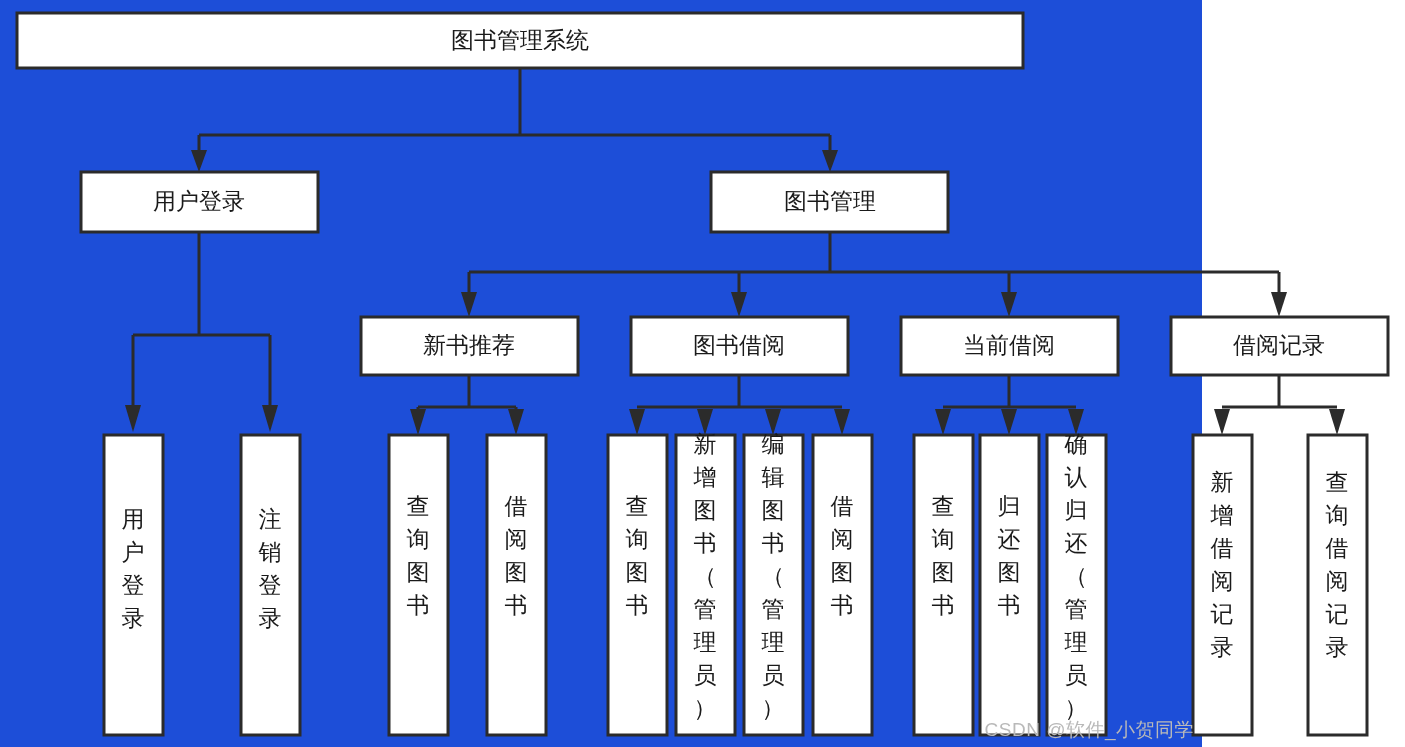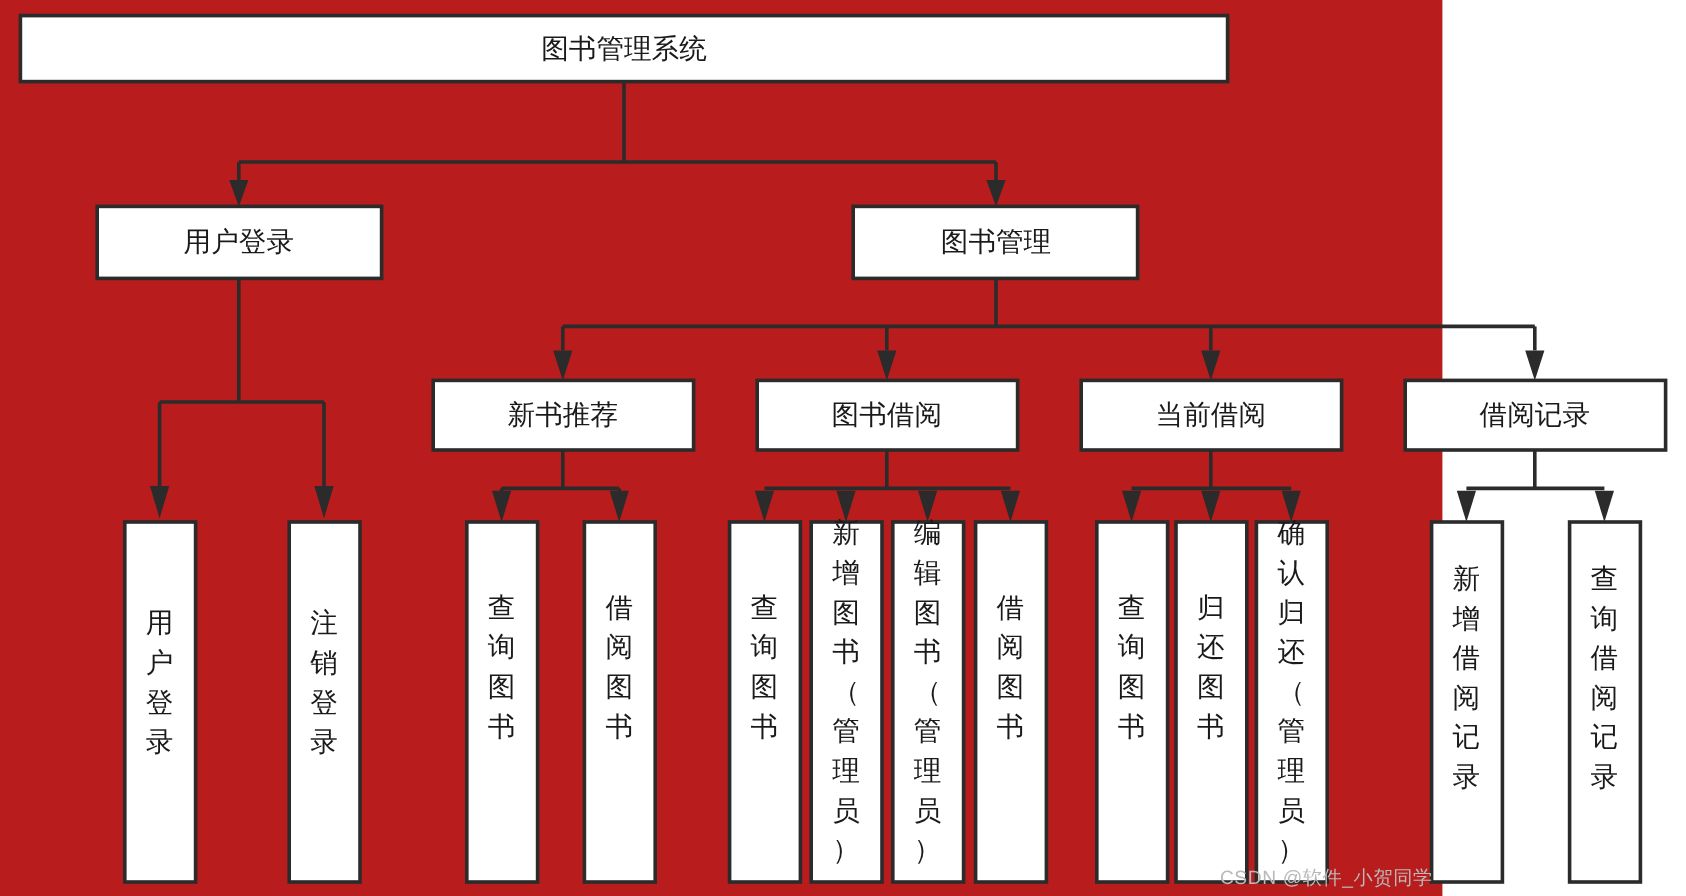--- a/index.html
+++ b/index.html
@@ -10,21 +10,21 @@
   body {
     width: 1405px;
     height: 747px;
     font-family: "Liberation Sans", "DejaVu Sans", sans-serif;
     overflow: hidden;
   }
   #diagram-root {
     position: relative;
     width: 1202px;
     height: 747px;
-    background: #b91c1c;
+    background: #1d4ed8;
   }
   svg#flow {
     position: absolute;
     left: 0;
     top: 0;
     width: 1405px;
     height: 747px;
   }
   .node-rect {
     fill: #ffffff;
@@ -50,21 +50,21 @@
     font-family: "Liberation Sans", "DejaVu Sans", sans-serif;
     font-size: 23px;
     fill: #1a1a1a;
     text-anchor: middle;
   }
   .watermark {
     position: absolute;
     right: 8px;
     bottom: 4px;
     font-family: "Liberation Sans", "DejaVu Sans", sans-serif;
-    font-size: 16px;
+    font-size: 19px;
     color: #b9b9b9;
     letter-spacing: 0.5px;
     white-space: nowrap;
     user-select: none;
   }
 </style>
 </head>
 <body>
 
 <div id="diagram-root">

